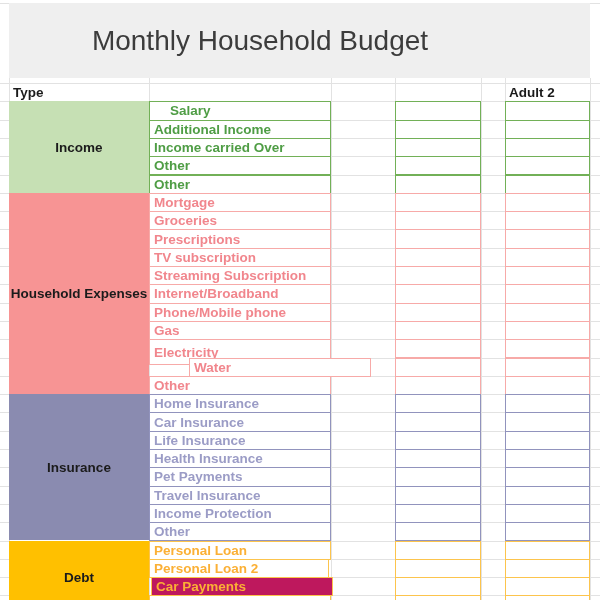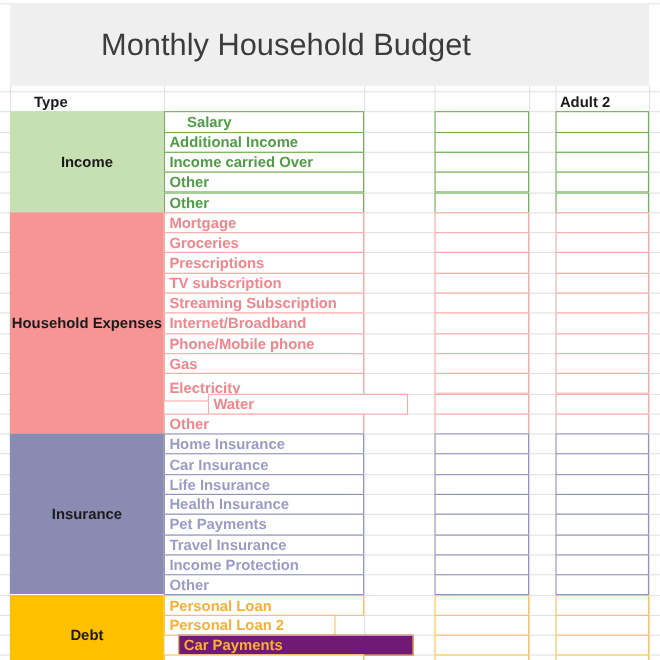--- a/index.html
+++ b/index.html
@@ -86,21 +86,21 @@
       <div class="gridline" style="left: 395px; top: 78px; width: 1px; height: 522px; background: rgb(226, 226, 226);"></div>
       <div class="gridline" style="left: 481px; top: 78px; width: 1px; height: 522px; background: rgb(226, 226, 226);"></div>
       <div class="gridline" style="left: 505px; top: 78px; width: 1px; height: 522px; background: rgb(226, 226, 226);"></div>
       <div class="gridline" style="left: 590px; top: 78px; width: 1px; height: 522px; background: rgb(226, 226, 226);"></div>
     </div>
 
   <div id="title-band" class="abs" style="left: 9px; top: 3px; width: 581px; height: 75px; background: rgb(239, 239, 239);">
     <span id="title-text" style="position: absolute; left: 0px; width: 502px; text-align: center; color: rgb(60, 60, 60);">Monthly Household Budget</span>
   </div>
 
-  <div class="abs header-label" style="left: 27px; top: 83px; width: 140px; height: 18.3px; color: rgb(27, 27, 27);">Type</div>
+  <div class="abs header-label" style="left: 9px; top: 83px; width: 140px; height: 18.3px; color: rgb(27, 27, 27);">Type</div>
 
 
   <div class="abs header-label" style="left: 505px; top: 83px; width: 85px; height: 18.3px; color: rgb(27, 27, 27);">Adult 2</div>
 
   <div id="cells-layer">
       <div class="cell" style="left: 9px; top: 101.3px; width: 140px; height: 91.5px; background: rgb(198, 224, 180); color: rgb(27, 27, 27); justify-content: center;">Income</div>
       <div class="cell" style="left: 149px; top: 101.3px; width: 182px; height: 19.3px; background: rgb(255, 255, 255); border: 1px solid rgb(114, 176, 87); color: rgb(79, 157, 69); padding-left: 20px;">Salary</div>
       <div class="cell" style="left: 395px; top: 101.3px; width: 86px; height: 19.3px; background: rgb(255, 255, 255); border: 1px solid rgb(114, 176, 87); padding-left: 4px;"></div>
       <div class="cell" style="left: 505px; top: 101.3px; width: 85px; height: 19.3px; background: rgb(255, 255, 255); border: 1px solid rgb(114, 176, 87); padding-left: 4px;"></div>
       <div class="cell" style="left: 149px; top: 119.6px; width: 182px; height: 19.3px; background: rgb(255, 255, 255); border: 1px solid rgb(114, 176, 87); color: rgb(79, 157, 69); padding-left: 4px;">Additional Income</div>
@@ -171,23 +171,23 @@
       <div class="cell" style="left: 149px; top: 503.9px; width: 182px; height: 19.3px; background: rgb(255, 255, 255); border: 1px solid rgb(145, 147, 189); color: rgb(155, 156, 198); padding-left: 4px;">Income Protection</div>
       <div class="cell" style="left: 395px; top: 503.9px; width: 86px; height: 19.3px; background: rgb(255, 255, 255); border: 1px solid rgb(145, 147, 189); padding-left: 4px;"></div>
       <div class="cell" style="left: 505px; top: 503.9px; width: 85px; height: 19.3px; background: rgb(255, 255, 255); border: 1px solid rgb(145, 147, 189); padding-left: 4px;"></div>
       <div class="cell" style="left: 149px; top: 522.2px; width: 182px; height: 19.3px; background: rgb(255, 255, 255); border: 1px solid rgb(145, 147, 189); color: rgb(155, 156, 198); padding-left: 4px;">Other</div>
       <div class="cell" style="left: 395px; top: 522.2px; width: 86px; height: 19.3px; background: rgb(255, 255, 255); border: 1px solid rgb(145, 147, 189); padding-left: 4px;"></div>
       <div class="cell" style="left: 505px; top: 522.2px; width: 85px; height: 19.3px; background: rgb(255, 255, 255); border: 1px solid rgb(145, 147, 189); padding-left: 4px;"></div>
       <div class="cell" style="left: 9px; top: 540.5px; width: 140px; height: 73.2px; background: rgb(255, 192, 0); color: rgb(27, 27, 27); justify-content: center;">Debt</div>
       <div class="cell" style="left: 149px; top: 540.5px; width: 182px; height: 19.3px; background: rgb(255, 255, 255); border: 1px solid rgb(252, 196, 77); color: rgb(251, 176, 53); padding-left: 4px;">Personal Loan</div>
       <div class="cell" style="left: 395px; top: 540.5px; width: 86px; height: 19.3px; background: rgb(255, 255, 255); border: 1px solid rgb(252, 196, 77); padding-left: 4px;"></div>
       <div class="cell" style="left: 505px; top: 540.5px; width: 85px; height: 19.3px; background: rgb(255, 255, 255); border: 1px solid rgb(252, 196, 77); padding-left: 4px;"></div>
-      <div class="cell" style="left: 149px; top: 558.8px; width: 156px; height: 19.3px; background: rgb(255, 255, 255); border: 1px solid rgb(252, 196, 77); color: rgb(251, 176, 53); padding-left: 4px;">Personal Loan 2</div>
+      <div class="cell" style="left: 149px; top: 558.8px; width: 180px; height: 19.3px; background: rgb(255, 255, 255); border: 1px solid rgb(252, 196, 77); color: rgb(251, 176, 53); padding-left: 4px;">Personal Loan 2</div>
       <div class="cell" style="left: 395px; top: 558.8px; width: 86px; height: 19.3px; background: rgb(255, 255, 255); border: 1px solid rgb(252, 196, 77); padding-left: 4px;"></div>
       <div class="cell" style="left: 505px; top: 558.8px; width: 85px; height: 19.3px; background: rgb(255, 255, 255); border: 1px solid rgb(252, 196, 77); padding-left: 4px;"></div>
-      <div class="cell" style="left: 162px; top: 577.1px; width: 214px; height: 19.3px; background: #701a75; border: 1px solid rgb(252, 196, 77); color: rgb(251, 176, 53); padding-left: 4px;">Car Payments</div>
+      <div class="cell" style="left: 151px; top: 577.1px; width: 182px; height: 19.3px; background: #be185d; border: 1px solid rgb(252, 196, 77); color: rgb(251, 176, 53); padding-left: 4px;">Car Payments</div>
       <div class="cell" style="left: 395px; top: 577.1px; width: 86px; height: 19.3px; background: rgb(255, 255, 255); border: 1px solid rgb(252, 196, 77); padding-left: 4px;"></div>
       <div class="cell" style="left: 505px; top: 577.1px; width: 85px; height: 19.3px; background: rgb(255, 255, 255); border: 1px solid rgb(252, 196, 77); padding-left: 4px;"></div>
       <div class="cell" style="left: 149px; top: 595.4px; width: 182px; height: 19.3px; background: rgb(255, 255, 255); border: 1px solid rgb(252, 196, 77); color: rgb(251, 176, 53); padding-left: 4px;">Credit Card 1</div>
       <div class="cell" style="left: 395px; top: 595.4px; width: 86px; height: 19.3px; background: rgb(255, 255, 255); border: 1px solid rgb(252, 196, 77); padding-left: 4px;"></div>
       <div class="cell" style="left: 505px; top: 595.4px; width: 85px; height: 19.3px; background: rgb(255, 255, 255); border: 1px solid rgb(252, 196, 77); padding-left: 4px;"></div>
     </div>
 </div>
 
 </body></html>

